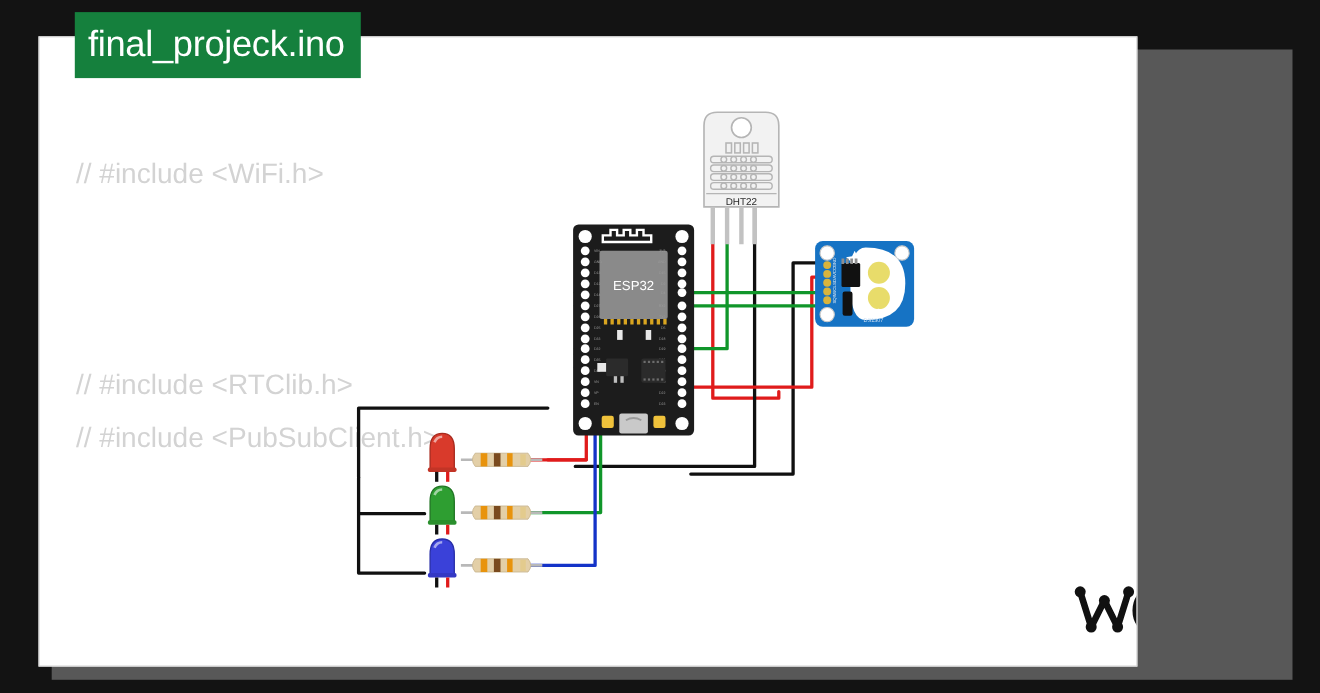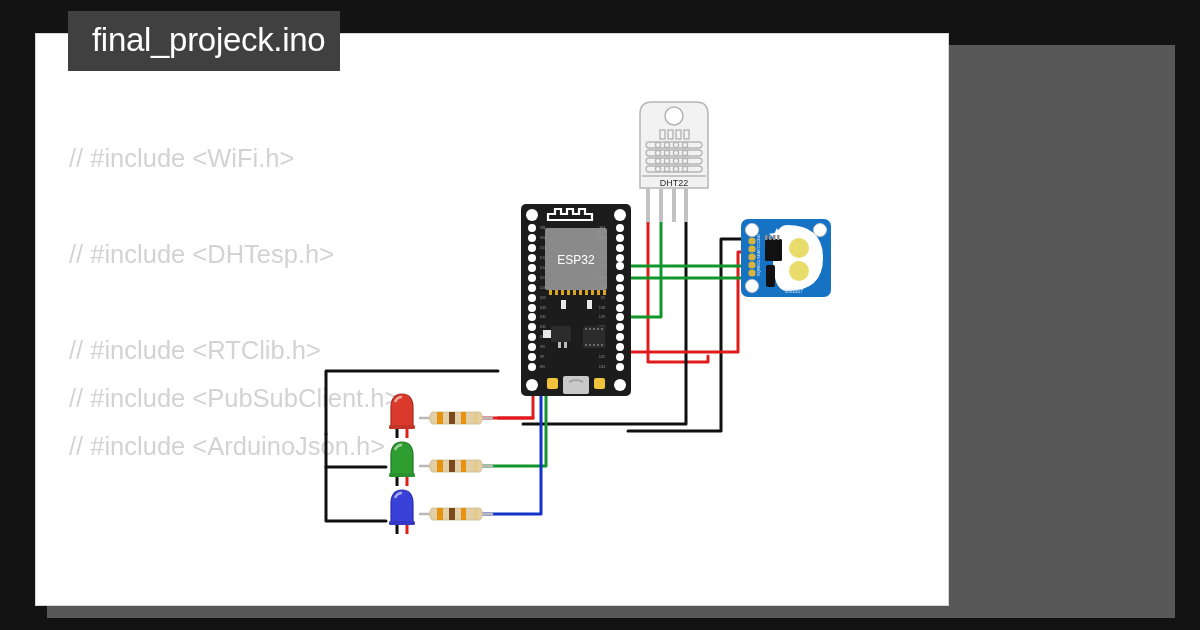--- a/index.html
+++ b/index.html
@@ -13,34 +13,34 @@
   #stage { position: relative; width: 1200px; height: 630px; background: #131313; }
 
   
   .card-shadow {
     position: absolute; left: 47px; top: 45px;
     width: 1128px; height: 573px;
     background: #585858;
   }
   .card {
     position: absolute; left: 35px; top: 33px;
-    width: 914px; height: 573px;
+    width: 999px; height: 573px;
     background: #ffffff;
     border: 1px solid #d4d4d4;
     overflow: hidden;
   }
 
   
   .filename-badge {
     position: absolute; left: 68px; top: 11px;
-    background: #404040;
+    background: #15803d;
     color: #ffffff;
     font-size: 33px;
     line-height: 1;
-    padding: 12px 15px 15px 24px;
+    padding: 12px 15px 15px 12px;
     letter-spacing: -0.3px;
     white-space: nowrap;
     z-index: 6;
   }
 
   
   .code-layer {
     position: absolute; left: 0; top: 0; width: 1127px; height: 573px;
     z-index: 1; pointer-events: none;
   }
@@ -65,24 +65,22 @@
 <body>
 
 <div id="stage">
 
   <div class="card-shadow"></div>
 
   <div class="card">
 
     <div class="code-layer">
       <div class="code-line" style="top:112px">// #include &lt;WiFi.h&gt;</div>
-      <div class="code-line" style="top:208px">// #include &lt;DHTesp.h&gt;</div>
       <div class="code-line" style="top:304px">// #include &lt;RTClib.h&gt;</div>
       <div class="code-line" style="top:352px">// #include &lt;PubSubClient.h&gt;</div>
-      <div class="code-line" style="top:400px">// #include &lt;ArduinoJson.h&gt;</div>
       <div class="code-line" style="top:448px"></div>
 
     </div>
 
     <div class="diagram">
       <svg width="1127" height="573" viewBox="0 0 1127 573" xmlns="http://www.w3.org/2000/svg">
 
         <g fill="none" stroke-linecap="round" stroke-linejoin="round">
 
           <path d="M 612 155 L 612 328 L 672 328 L 672 322" stroke="#e01b1b" stroke-width="3"></path>

